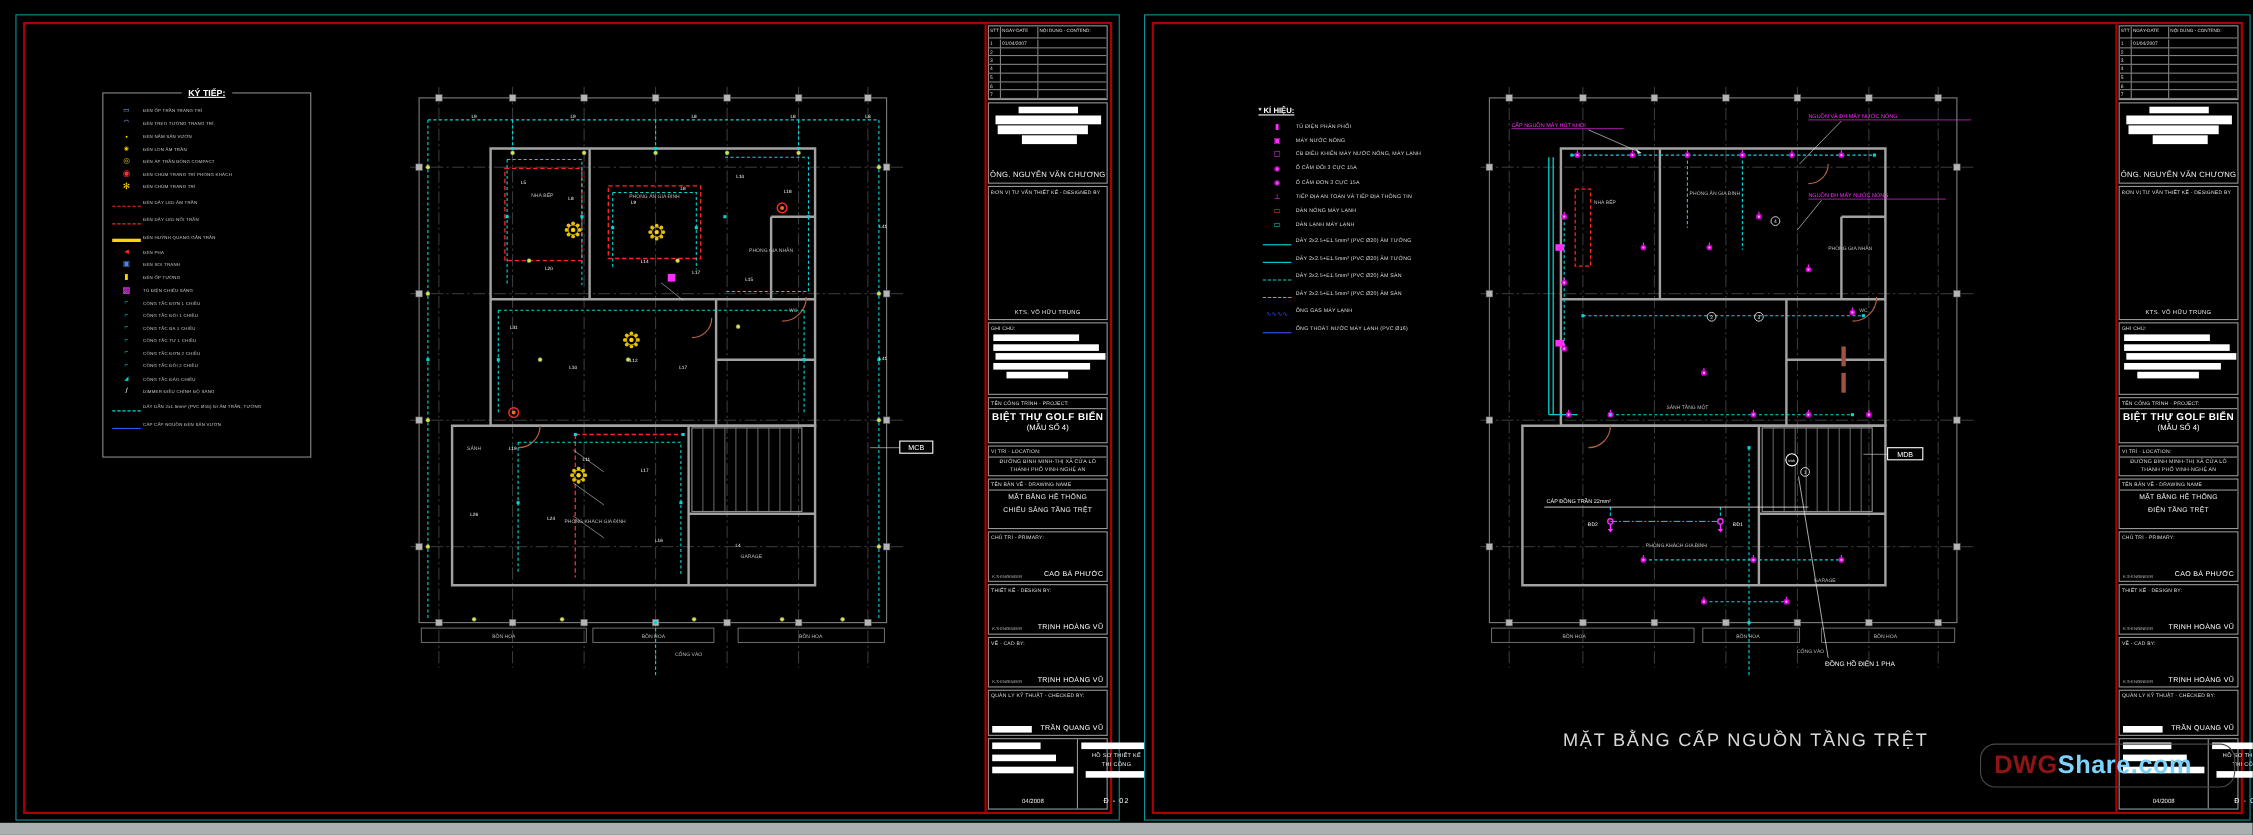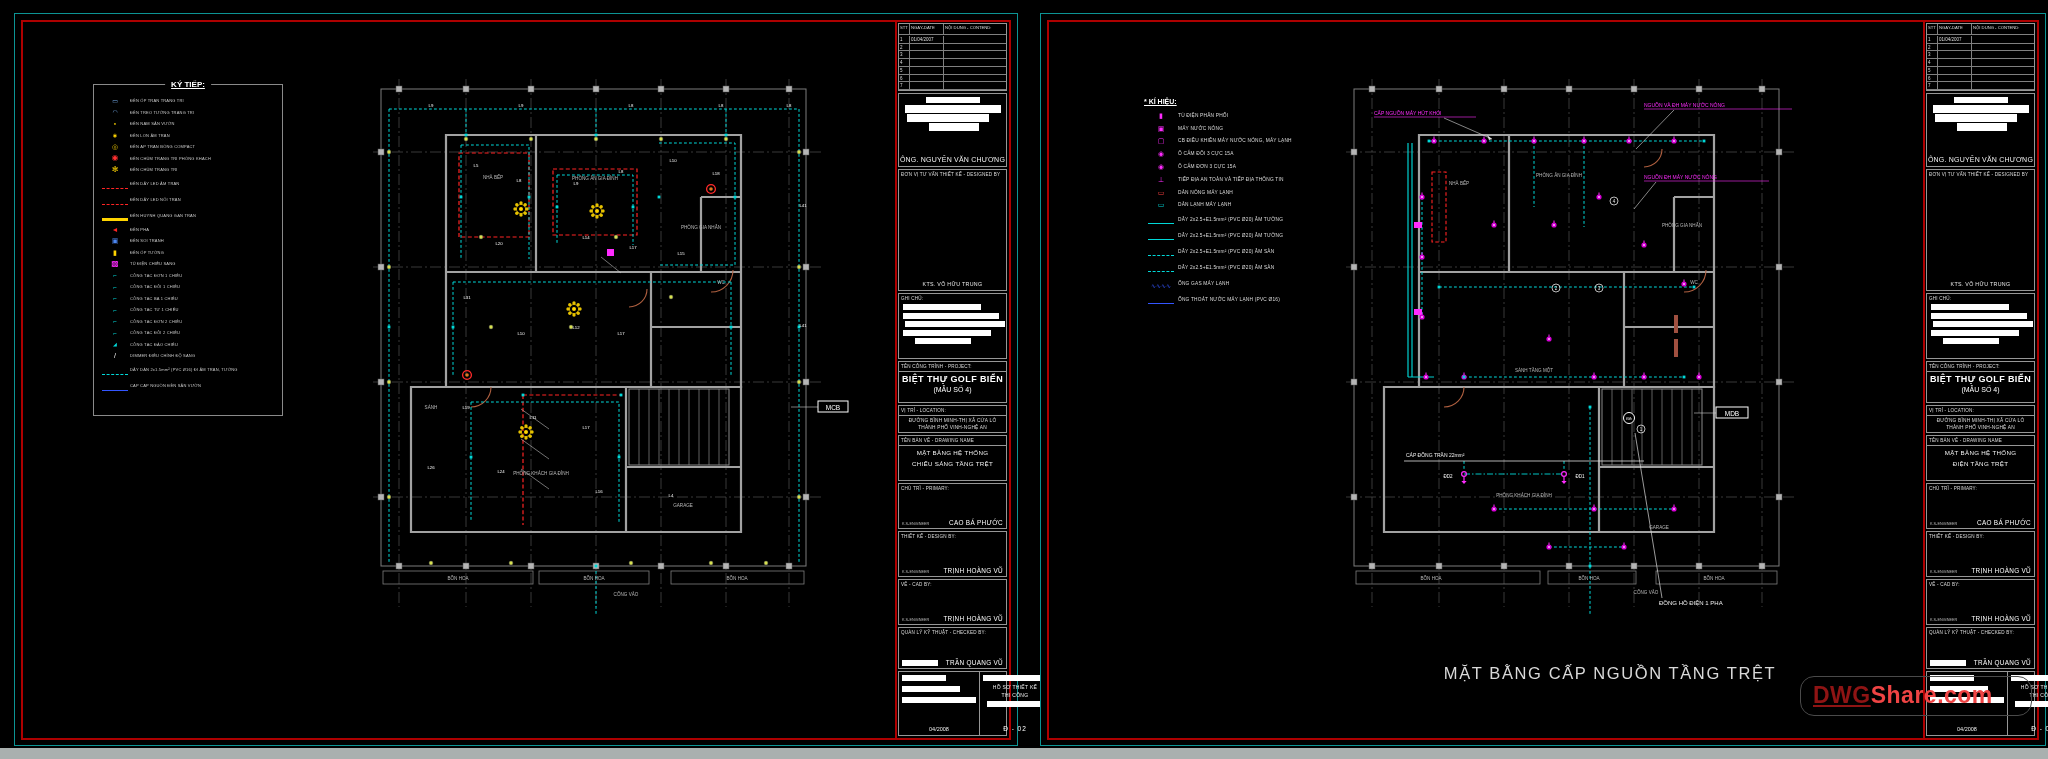--- a/index.html
+++ b/index.html
@@ -60,22 +60,22 @@
   .tf-l{border-right:1px solid #969696;display:flex;flex-direction:column;padding:3px;gap:5px;}
   .tf-date{margin-top:auto;text-align:center;font-size:5.5px;color:#eee;}
   .tf-r{display:flex;flex-direction:column;padding:3px;gap:2.5px;align-items:center;}
   .tf-doc{font-size:5px;color:#eee;letter-spacing:.3px;}
   .tf-no{margin-top:auto;font-size:6.5px;color:#fff;letter-spacing:1px;}
 
   
   .watermark{position:absolute;left:1800px;top:676px;width:230px;height:38px;border:1px solid #4a4a4a;
              border-radius:14px;pointer-events:none;z-index:50;}
   .watermark .wm-text{position:absolute;left:12px;top:5px;font-size:23px;font-weight:bold;letter-spacing:.5px;}
-  .wm-dwg{color:#8f1414;text-decoration:underline;}
-  .wm-rest{color:#ef4444;}
+  .wm-dwg{color:#8f1414;}
+  .wm-rest{color:#7dd3fc;}
 </style>
 </head>
 <body>
 
 <svg width="0" height="0" style="position:absolute" aria-hidden="true">
   <defs>
     <g id="sym-flower">
       <circle r="4.6" fill="none" stroke="#c8a400" stroke-width="1"></circle>
       <circle r="2" fill="#ffd400"></circle>
       <g fill="#e6c200">
@@ -712,21 +712,21 @@
           <text x="190" y="295" fill="#b8b8b8" font-size="4.6" text-anchor="middle">SẢNH TẦNG MỘT</text>
           <text x="180" y="420" fill="#b8b8b8" font-size="4.6" text-anchor="middle">PHÒNG KHÁCH GIA ĐÌNH</text>
           <text x="315" y="452" fill="#b8b8b8" font-size="4.6" text-anchor="middle">GARAGE</text>
           <text x="87" y="503" fill="#b8b8b8" font-size="4.6" text-anchor="middle">BỒN HOA</text>
           <text x="245" y="503" fill="#b8b8b8" font-size="4.6" text-anchor="middle">BỒN HOA</text>
           <text x="370" y="503" fill="#b8b8b8" font-size="4.6" text-anchor="middle">BỒN HOA</text>
           <text x="302" y="517" fill="#b8b8b8" font-size="4.6" text-anchor="middle">CỔNG VÀO</text>
         </g>
     </svg>
 
-    <div class="plan-title" style="left:311px;width:500px">MẶT BẰNG CẤP NGUỒN TẦNG TRỆT</div>
+    <div class="plan-title" style="left:288px;width:500px">MẶT BẰNG CẤP NGUỒN TẦNG TRỆT</div>
 
     <div class="titleblock" id="tb-right">
   <div class="tb-box" style="height:68px">
     <div class="rev">
       <span class="rc h c1">STT No.</span>
       <span class="rc h c2">NGÀY-DATE</span>
       <span class="rc h c3">NỘI DUNG - CONTEND:</span>
       <div class="rev-rows" style="display:contents"><span class="rc c1">1</span><span class="rc c2">01/04/2007</span><span class="rc c3"></span><span class="rc c1">2</span><span class="rc c2"></span><span class="rc c3"></span><span class="rc c1">3</span><span class="rc c2"></span><span class="rc c3"></span><span class="rc c1">4</span><span class="rc c2"></span><span class="rc c3"></span><span class="rc c1">5</span><span class="rc c2"></span><span class="rc c3"></span><span class="rc c1">6</span><span class="rc c2"></span><span class="rc c3"></span><span class="rc c1">7</span><span class="rc c2"></span><span class="rc c3"></span></div>
     </div>
   </div>

